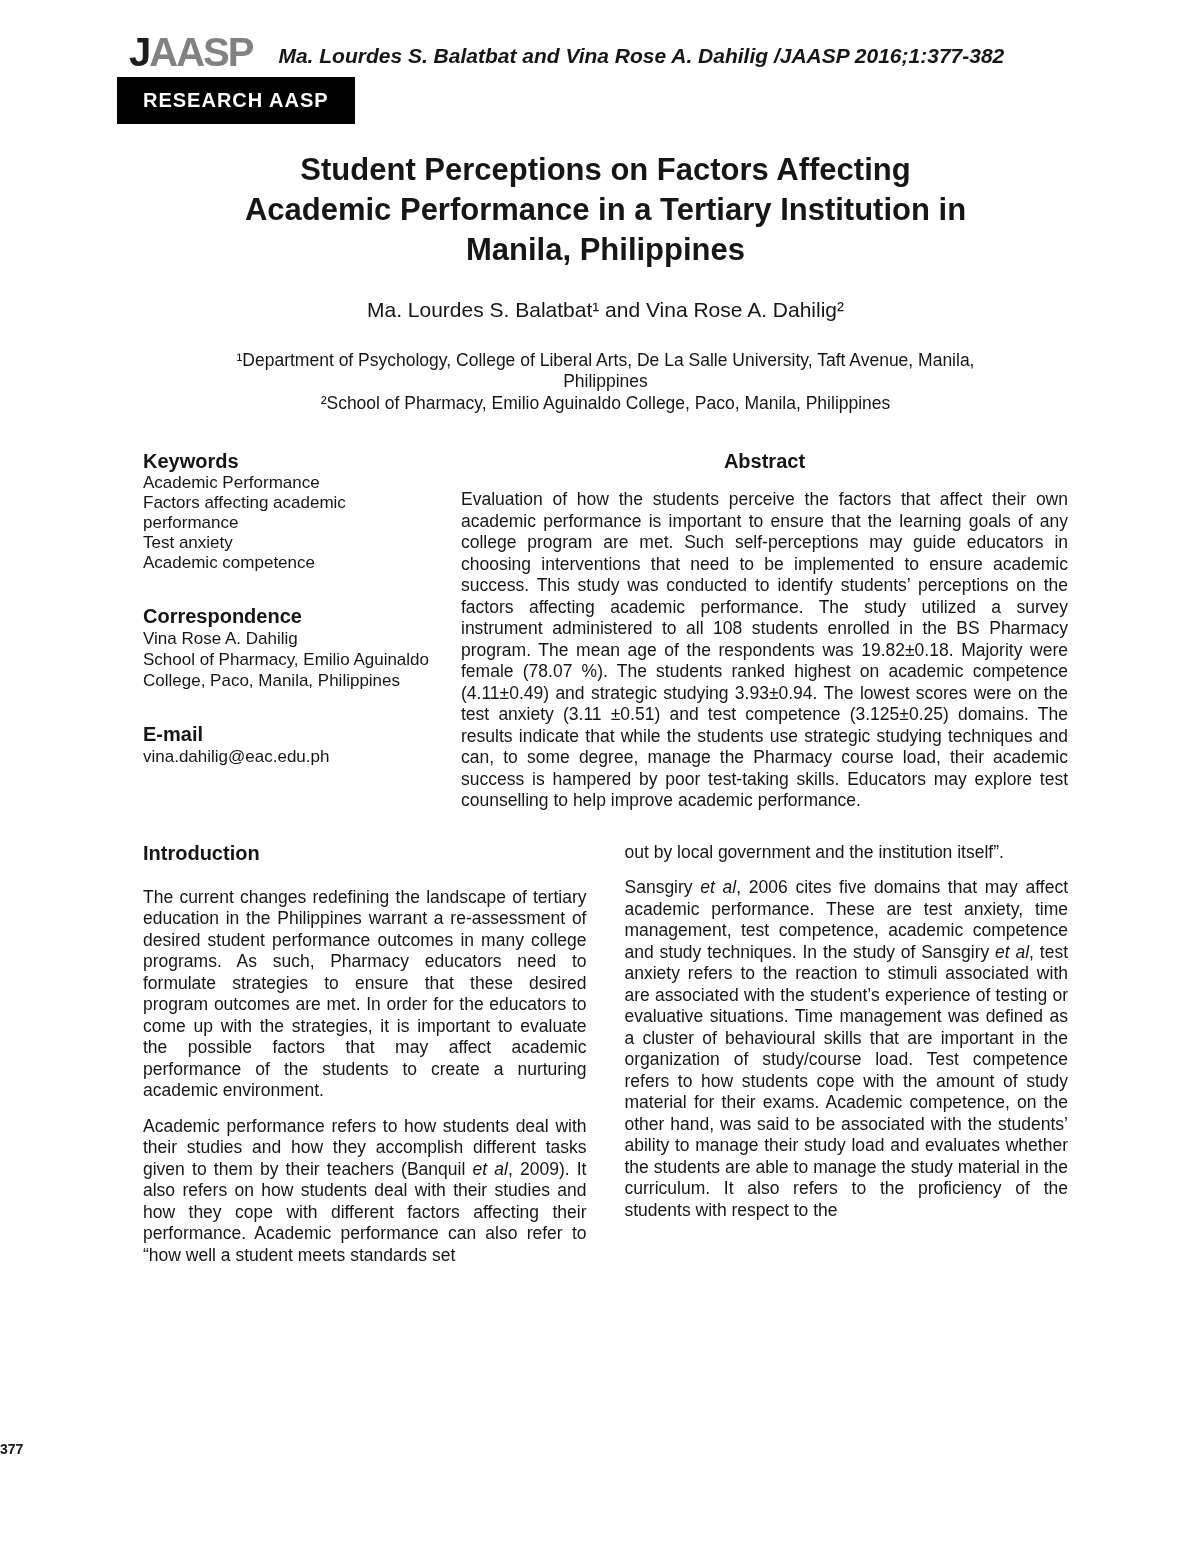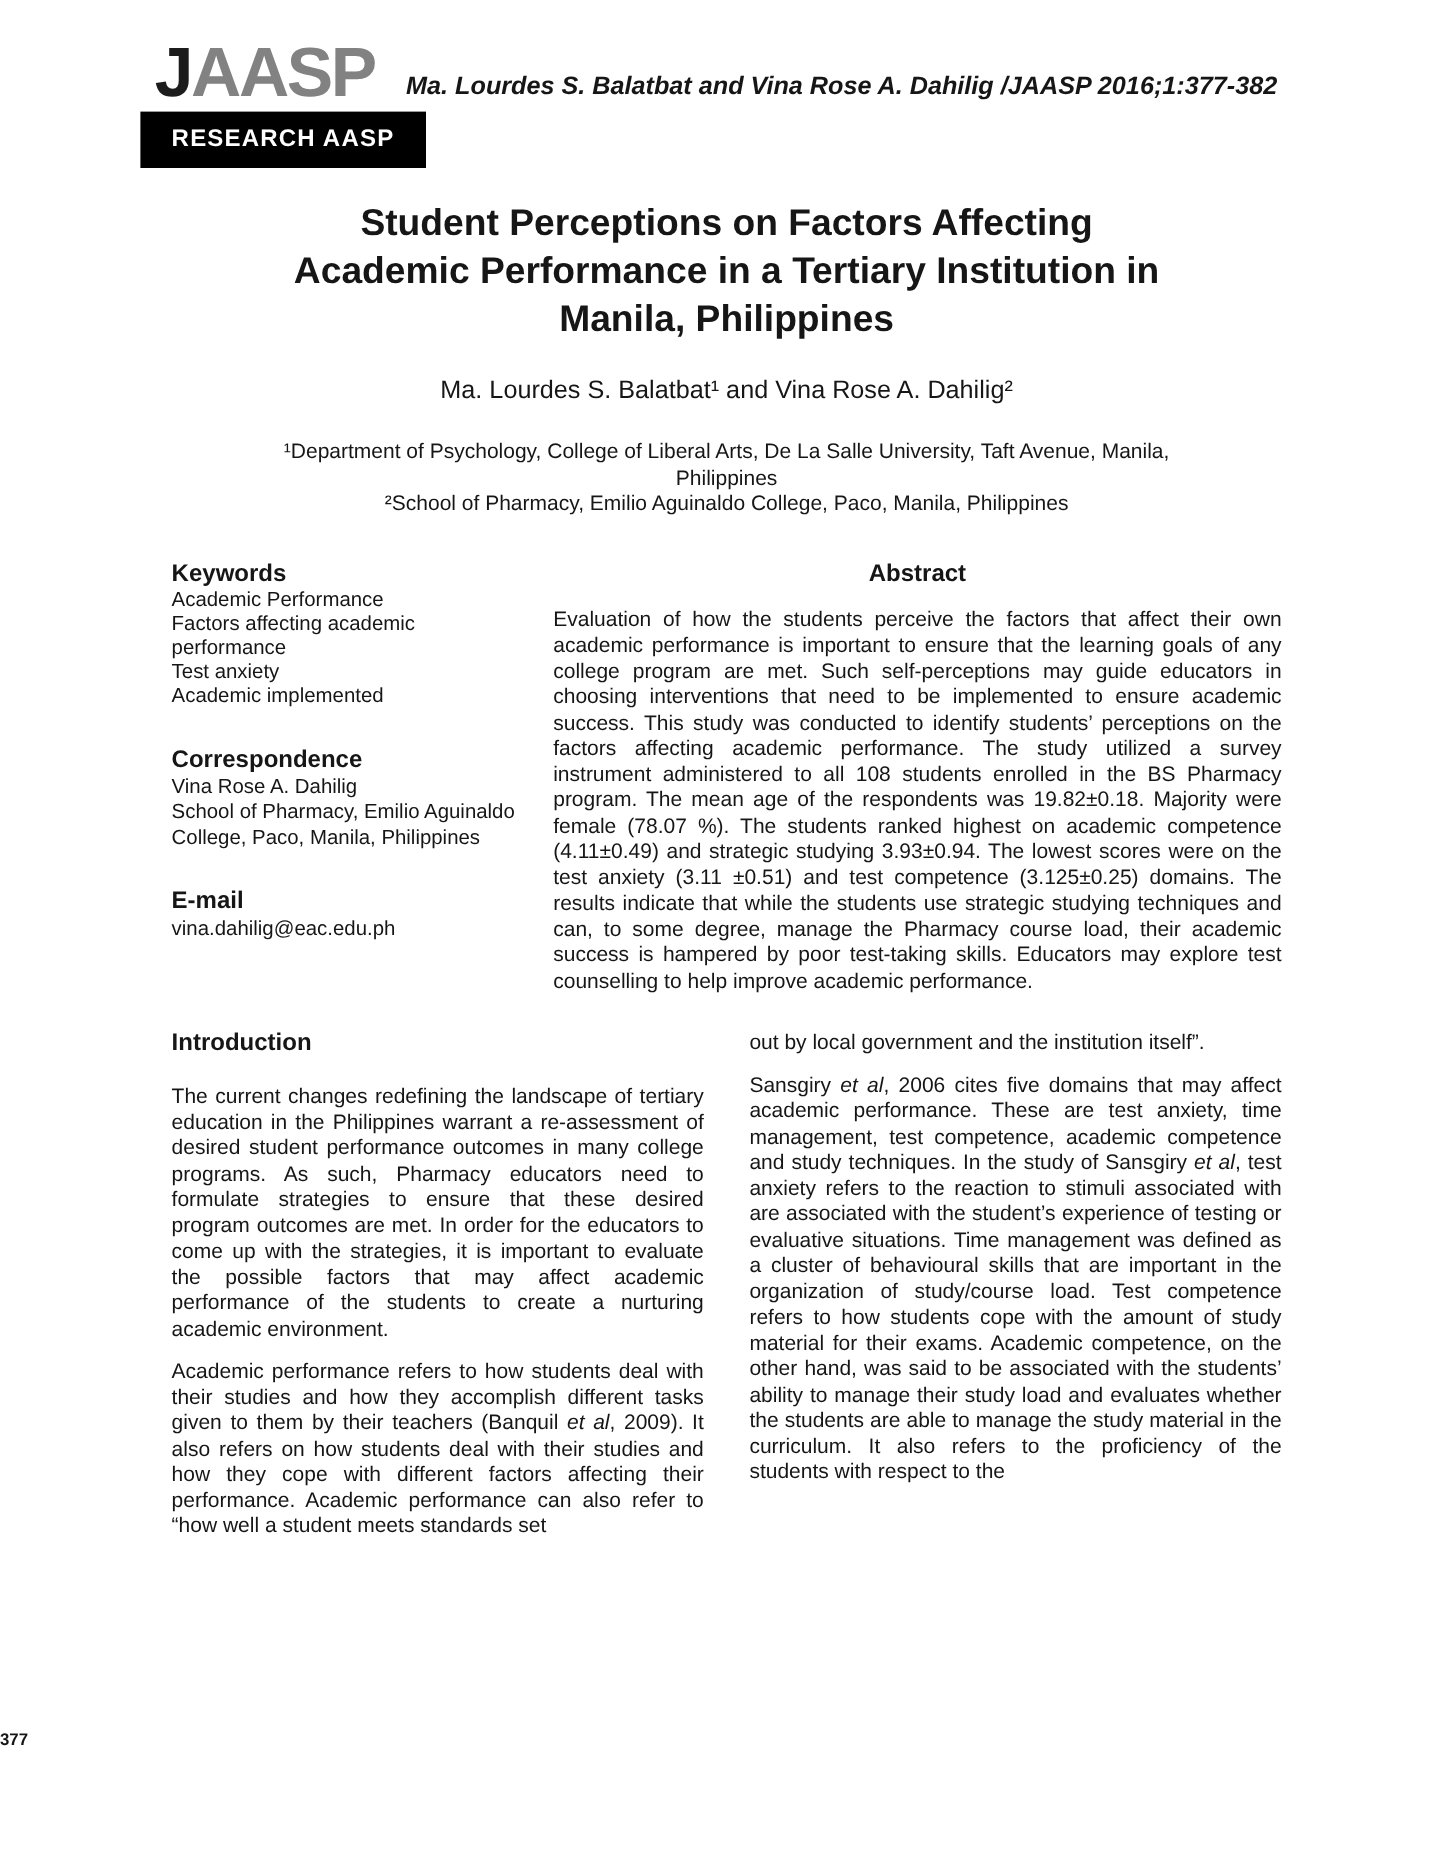--- a/index.html
+++ b/index.html
@@ -8,21 +8,21 @@
     width:1200px;height:1553px;
     background:#ffffff;
     color:#161616;
     font-family:"Liberation Sans",sans-serif;
     box-sizing:border-box;
     padding:34px 132px 0 143px;
     overflow:hidden;
   }
   
   .header-row{display:flex;align-items:flex-end;gap:26px;}
-  .logo{font-weight:bold;font-size:58px;line-height:0.92;letter-spacing:-2px;margin-left:-14px;white-space:nowrap;}
+  .logo{font-weight:bold;font-size:40px;line-height:0.92;letter-spacing:-2px;margin-left:-14px;white-space:nowrap;}
   .logo-j{color:#1c1c1c;}
   .logo-aasp{color:#828282;}
   .citation{font-style:italic;font-weight:bold;font-size:21px;padding-bottom:3px;white-space:nowrap;}
   .badge{
     display:inline-block;background:#000000;color:#ffffff;
     font-weight:bold;font-size:20px;letter-spacing:1px;
     padding:12px 26px;margin-top:6px;margin-left:-26px;
   }
   
   .title{margin:26px 0 0;font-size:31px;line-height:40px;font-weight:bold;text-align:center;}
@@ -69,21 +69,21 @@
     <div>Philippines</div>
     <div>²School of Pharmacy, Emilio Aguinaldo College, Paco, Manila, Philippines</div>
   </div>
 
   <div class="abs-grid">
     <aside class="side">
       <h3>Keywords</h3>
       <div class="kw">Academic Performance</div>
       <div class="kw">Factors affecting academic performance</div>
       <div class="kw">Test anxiety</div>
-      <div class="kw">Academic implemented</div>
+      <div class="kw">Academic competence</div>
 
       <h3 class="spaced">Correspondence</h3>
       <div class="line">Vina Rose A. Dahilig</div>
       <div class="line">School of Pharmacy, Emilio Aguinaldo College, Paco, Manila, Philippines</div>
 
       <h3 class="spaced">E-mail</h3>
       <div class="line">vina.dahilig@eac.edu.ph</div>
     </aside>
 
     <section class="abstract">

